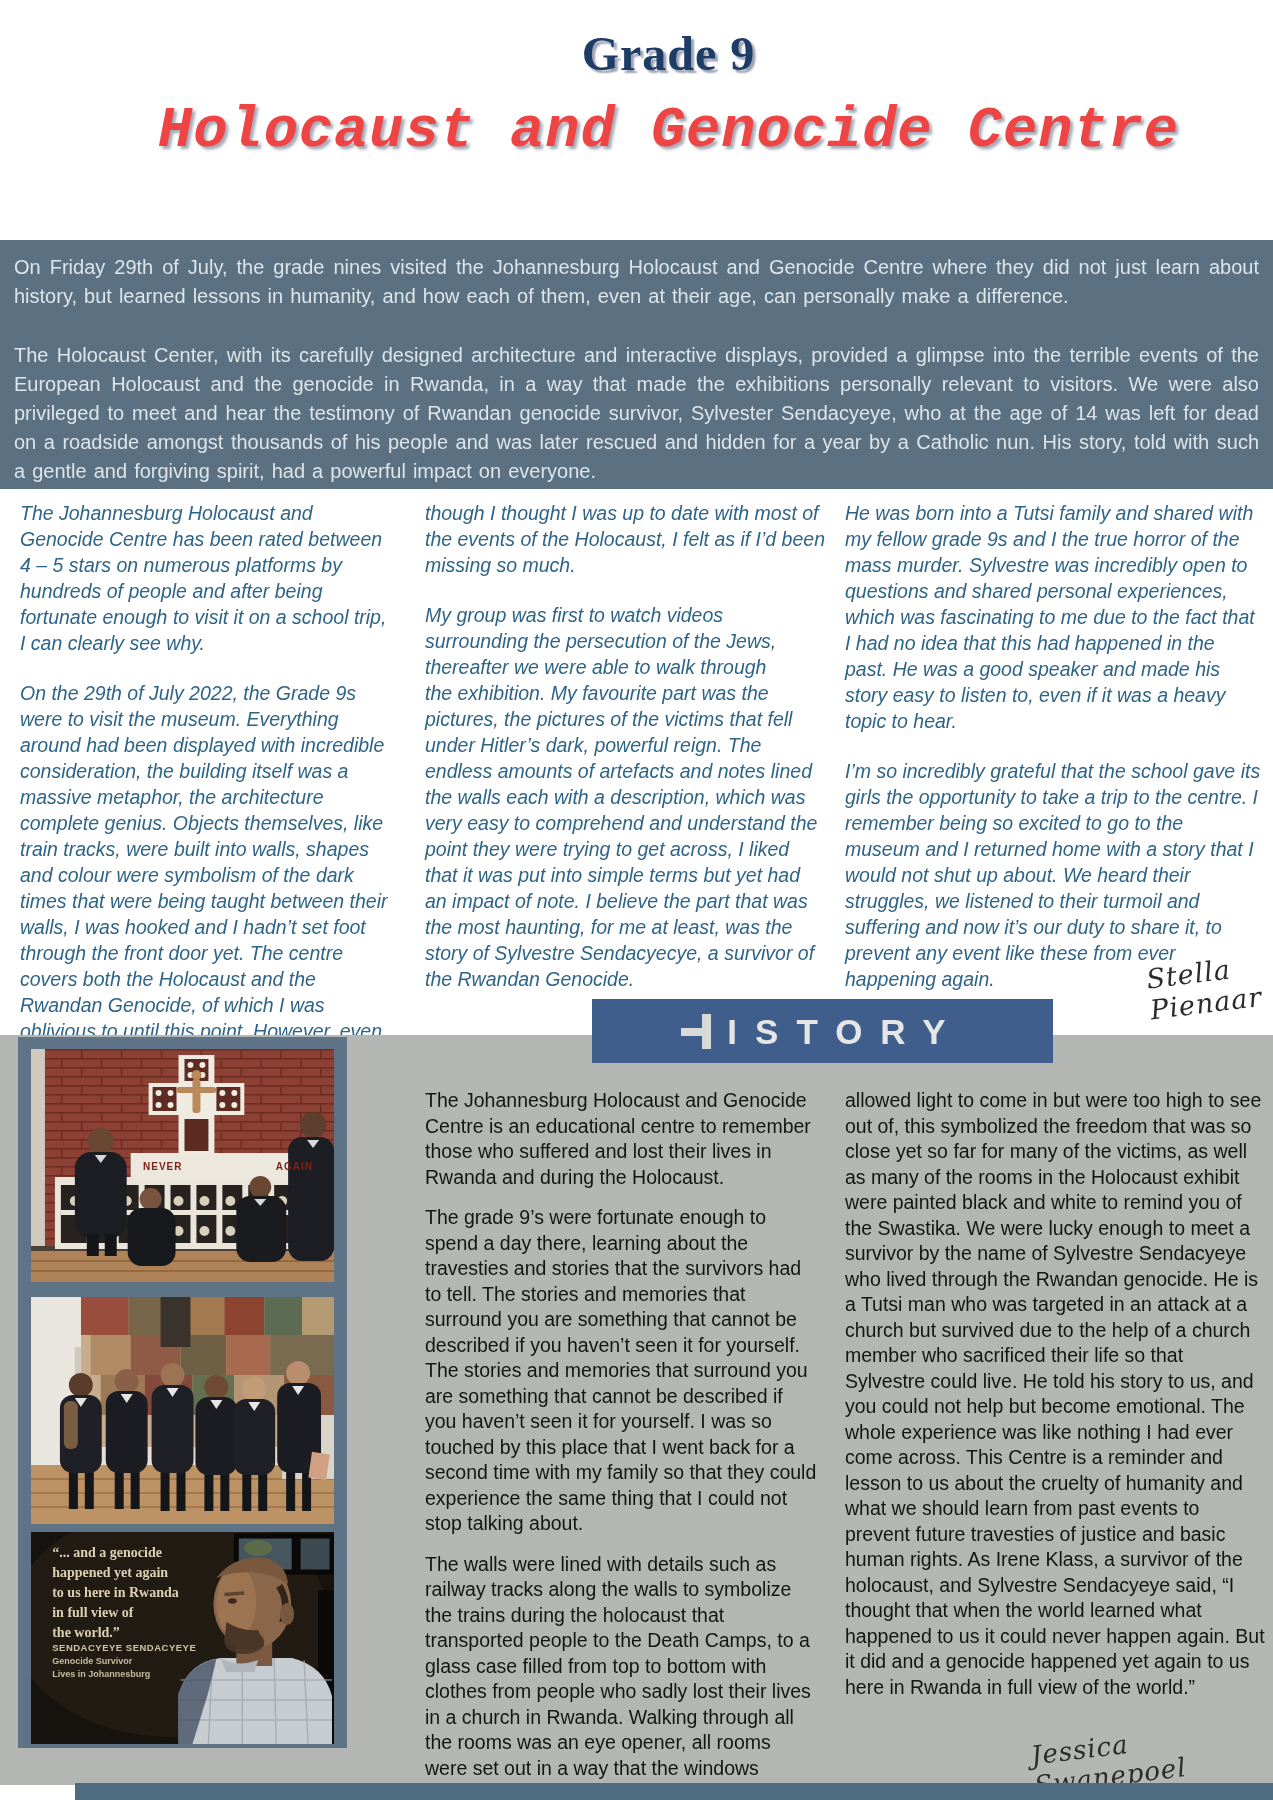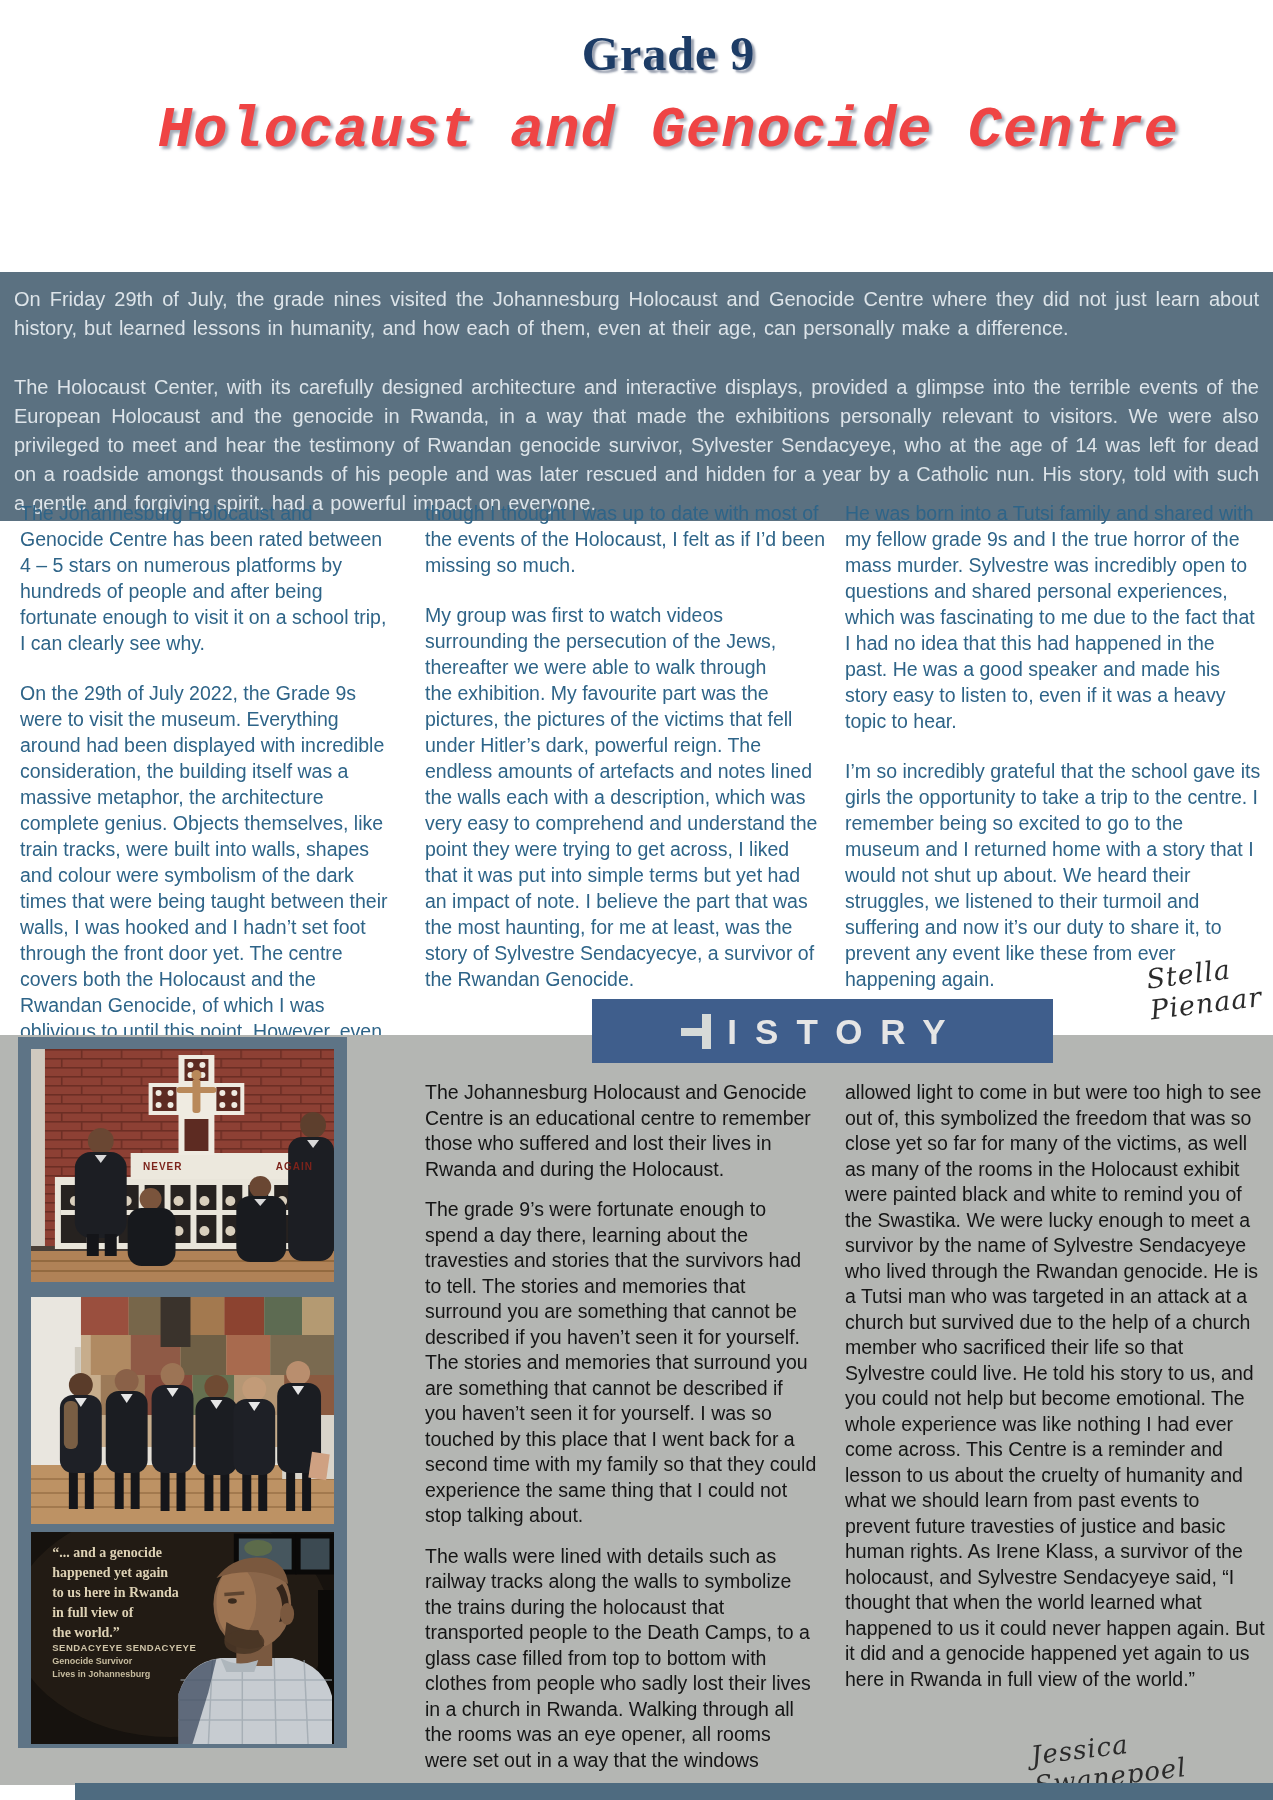--- a/index.html
+++ b/index.html
@@ -10,27 +10,27 @@
   .masthead{position:absolute;left:0;top:0;width:100%;text-align:center;padding-left:32px;}
   .title{margin:0;padding-top:26px;font-family:"Liberation Serif",serif;font-weight:bold;
          font-size:48px;letter-spacing:1px;color:#1d3c66;
          text-shadow:3px 3px 2px rgba(120,130,150,0.75);}
   .subtitle{margin:0;padding-top:18px;font-family:Liberation Mono, monospace;font-style:italic;
          font-weight:bold;font-size:57px;color:#ef4444;letter-spacing:1px;
          text-shadow:3px 3px 3px rgba(140,150,165,0.8);}
 
   
   .intro-banner{position:absolute;left:0;top:240px;width:1273px;height:249px;
-         background:#5b7181;box-sizing:border-box;padding:13px 14px;margin-top:32px;}
+         background:#5b7181;box-sizing:border-box;padding:13px 14px;}
   .intro-banner p{margin:0 0 30px 0;color:#dde4e9;font-size:20px;line-height:29px;
          text-align:justify;word-spacing:1.5px;}
 
   
   .tcol{position:absolute;top:500px;color:#2e6488;font-size:19.5px;line-height:26px;}
-  .tcol p{margin:0 0 24px 0;}
+  .tcol p{margin:0 0 24px 0;font-style:italic;}
   .tcol1{left:20px;width:368px;}
   .tcol2{left:425px;width:400px;}
   .tcol3{left:845px;width:416px;}
   .preline{white-space:pre-line;}
 
   
   .signature{position:absolute;font-family:"DejaVu Serif",serif;font-style:italic;
          color:#2b2b2b;transform:rotate(-7deg);letter-spacing:1px;}
   .sig-stella{left:1148px;top:956px;font-size:27px;}
   .sig-jessica{left:1032px;top:1726px;font-size:26px;}
@@ -57,21 +57,21 @@
   .p3-quote{position:absolute;left:7%;top:5%;width:58%;color:#ddd1b4;
          font-family:"Liberation Serif",serif;font-weight:bold;font-size:14px;
          line-height:20px;white-space:pre-line;}
   .p3-name{position:absolute;left:7%;top:52%;color:#cfc4a8;font-weight:bold;
          font-size:9.5px;letter-spacing:0.5px;}
   .p3-role{position:absolute;left:7%;top:58.5%;color:#c7bc9f;font-weight:bold;font-size:9px;}
   .p3-loc{position:absolute;left:7%;top:64.5%;color:#c7bc9f;font-weight:bold;font-size:9px;}
 
   
   .bcol{position:absolute;top:1080px;color:#151515;font-size:19.5px;line-height:25.5px;}
-  .bcol p{margin:0 0 15px 0;}
+  .bcol p{margin:8px 0 15px 0;}
   .bcol1{left:425px;width:392px;}
   .bcol2{left:845px;width:420px;}
 
   
   .footer-bar{position:absolute;left:75px;top:1783px;width:1198px;height:17px;background:#4e6b80;}
 </style>
 </head>
 <body>
 
 <div class="page">

